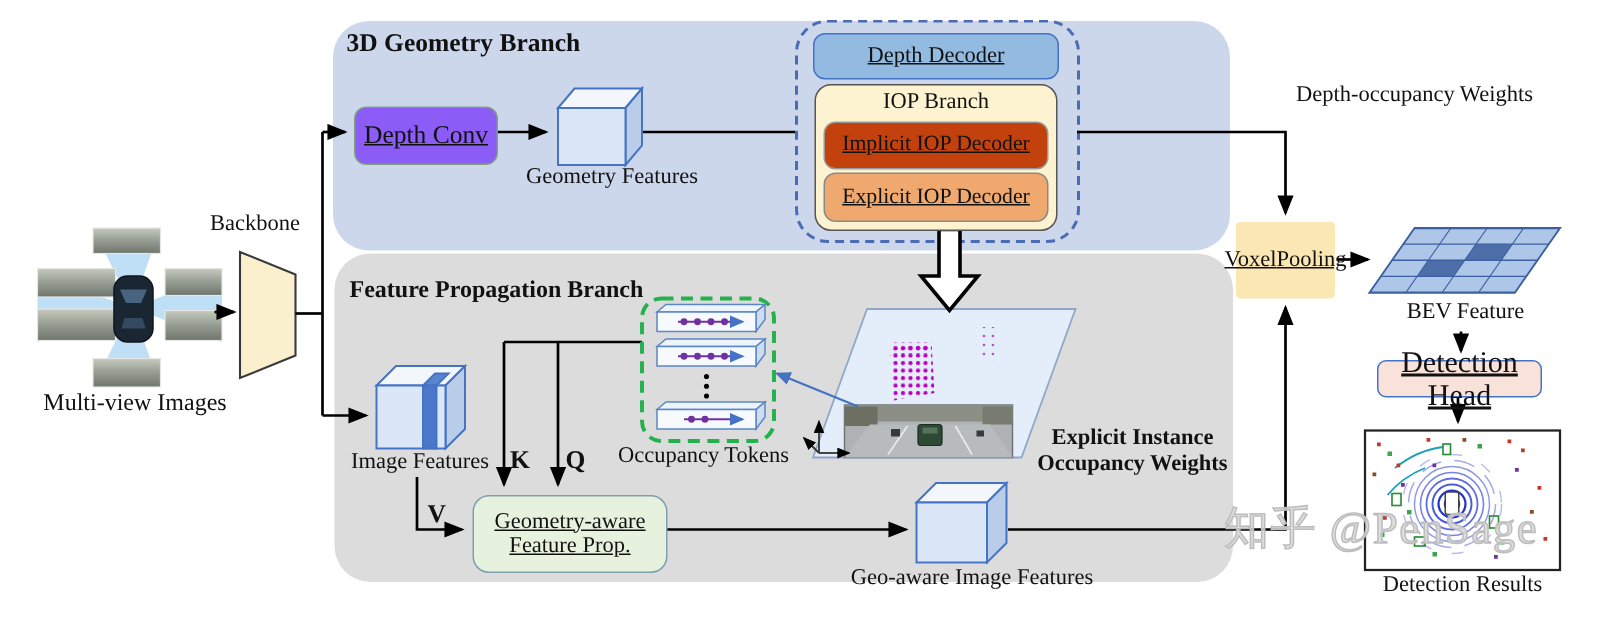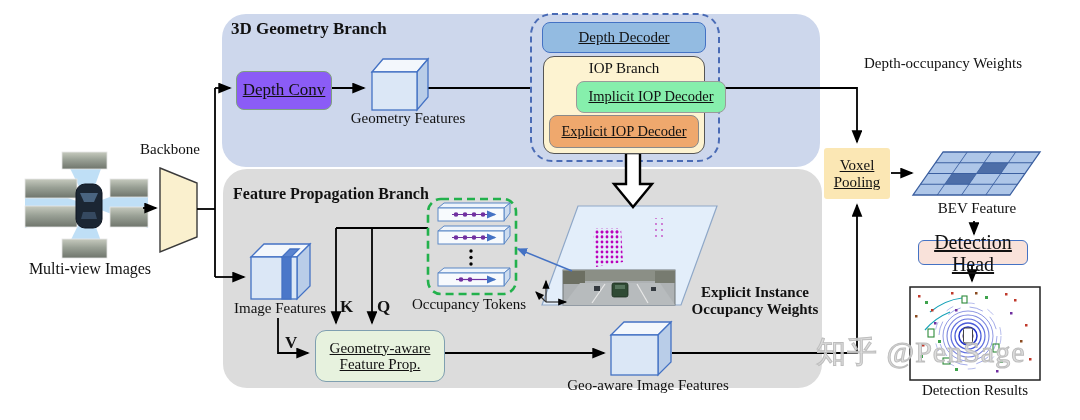--- a/index.html
+++ b/index.html
@@ -15,28 +15,28 @@
        text-align:center;border-radius:8px;font-size:15px;line-height:1.1;text-decoration:underline;}
   #dashed-decoder-box{position:absolute;left:530px;top:13px;width:186px;height:145px;
        border:2px dashed #4a6bb5;border-radius:22px;}
   #depth-conv{left:236px;top:71px;width:94px;height:37px;background:#8b5cf6;
        border:1.4px solid #7fa07f;font-size:17px;}
   #depth-decoder{left:542px;top:22px;width:162px;height:29px;background:#93bbe1;
        border:1.4px solid #4472c4;}
   #iop-module{position:absolute;left:543px;top:56px;width:160px;height:96px;background:#fdf3d1;
        border:1.3px solid #555;border-radius:11px;text-align:center;}
   #iop-module .iop-title{font-size:15px;padding-top:3px;}
-  #implicit-iop{left:549px;top:81px;width:148px;height:30px;background:#86efac;
-       border:1.3px solid #9a9a9a;font-size:14.5px;margin-left:27px;}
+  #implicit-iop{left:549px;top:81px;width:148px;height:30px;background:#c2410c;
+       border:1.3px solid #9a9a9a;font-size:14.5px;}
   #explicit-iop{left:549px;top:115px;width:148px;height:31px;background:#efa86d;
        border:1.3px solid #8a8a8a;font-size:14.5px;}
   #geometry-aware{left:315px;top:330px;width:128px;height:50px;background:#e7f2de;
        border:1.4px solid #7f9fb0;border-radius:11px;flex-direction:column;}
   #voxel-pooling{left:824px;top:148px;width:66px;height:51px;background:#fbe7b4;
-       border-radius:3px;flex-direction:column;}
+       border-radius:3px;flex-direction:row;}
   #detection-head{left:918px;top:240px;width:108px;height:23px;background:#f9e2da;
        border:1.5px solid #4472c4;border-radius:6px;font-size:20px;}
   .kqv{position:absolute;font-weight:bold;font-size:17px;}
   #watermark{position:absolute;left:816px;top:332px;font-size:30px;font-weight:normal;
        letter-spacing:1px;color:rgba(215,215,215,0.85);-webkit-text-stroke:1px #bdbdbd;
        z-index:9;}
   .bold2{font-weight:bold;font-size:15px;white-space:nowrap;}
 </style>
 </head>
 <body>

